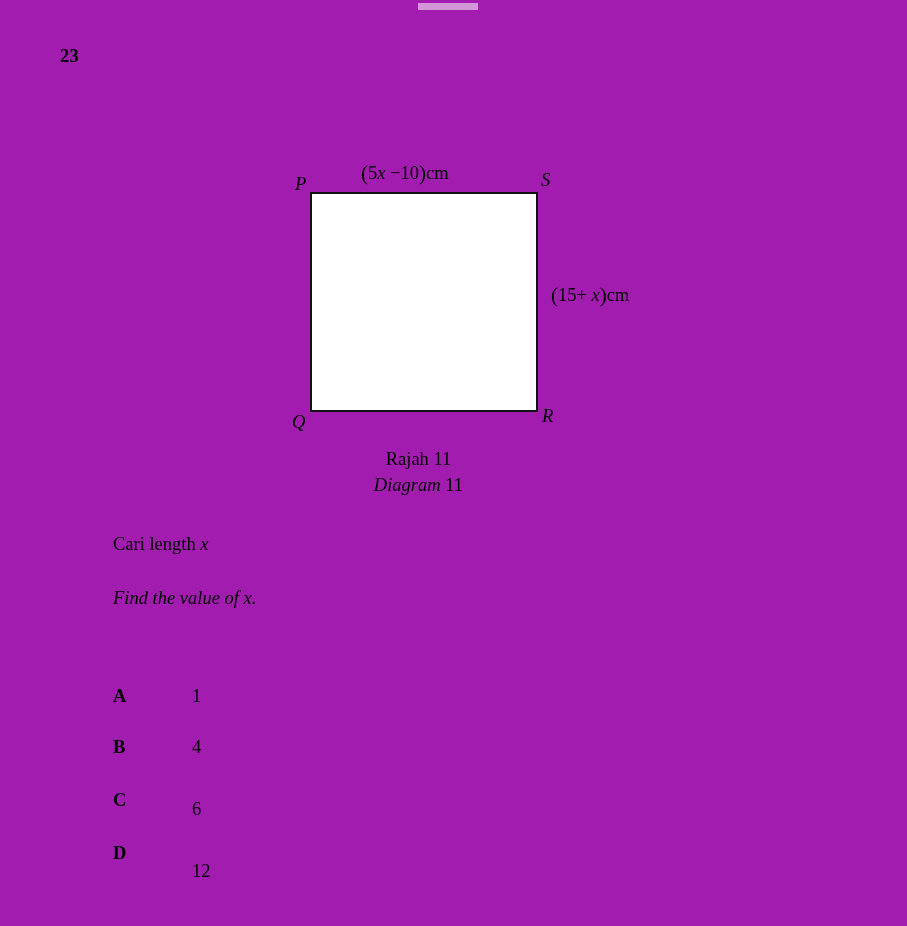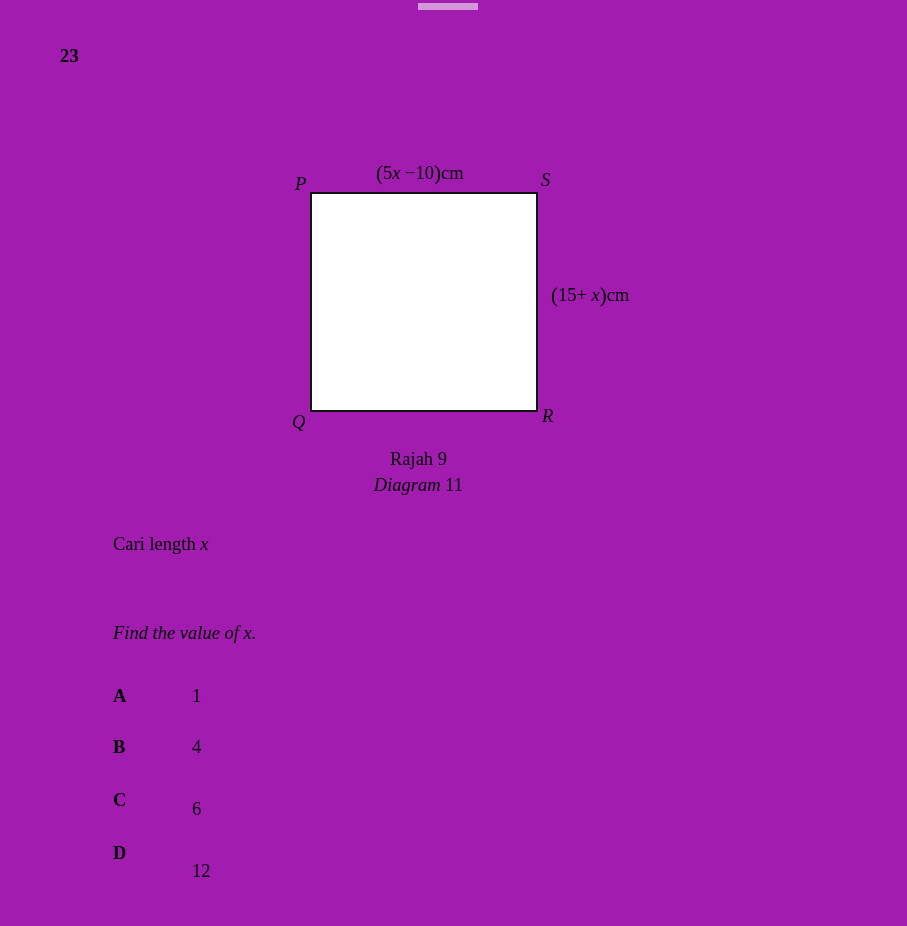--- a/index.html
+++ b/index.html
@@ -86,21 +86,21 @@
   .vertex-p { left: 295px; top: 24px; }
   .vertex-s { left: 541px; top: 20px; }
   .vertex-q { left: 292px; top: 262px; }
   .vertex-r { left: 542px; top: 256px; }
 
   .side-label {
     position: absolute;
     font-size: 18.5px;
     white-space: nowrap;
   }
-  .label-top  { left: 361px; top: 11px; margin-left: 15px; }
+  .label-top  { left: 361px; top: 11px; }
   .label-right{ left: 551px; top: 133px; }
 
   .paren { font-size: 21px; vertical-align: -1.5px; }
 
   .caption {
     position: absolute;
     left: 0;
     top: 296px;
     width: 907px;
     text-align: center;
@@ -117,21 +117,20 @@
     left: 113px;
     top: 534px;
     font-size: 18.5px;
   }
   .prompt-en {
     position: absolute;
     left: 113px;
     top: 588px;
     font-size: 18.5px;
     font-style: italic;
-    margin-top: 35px;
   }
 
   
   .options {
     position: absolute;
     left: 0;
     top: 680px;
     width: 907px;
   }
   .option {
@@ -179,21 +178,21 @@
     <div class="vertex vertex-s">S</div>
     <div class="vertex vertex-q">Q</div>
     <div class="vertex vertex-r">R</div>
 
     <div class="side-label label-top"><span class="paren">(</span><span>5</span><span class="it">x</span><span> −10</span><span class="paren">)</span><span>cm</span></div>
 
     <div class="side-label label-right"><span class="paren">(</span><span>15</span><span>+ </span><span class="it">x</span><span class="paren">)</span><span>cm</span></div>
 
     <div class="caption">
       <span class="caption-inner">
-        <span class="caption-my">Rajah 9</span><br>
+        <span class="caption-my">Rajah 11</span><br>
         <span class="caption-en"><span>Diagram</span><span class="up"> 11</span></span>
       </span>
     </div>
   </div>
 
   <div class="prompt-my"><span>Cari length </span><span class="it">x</span></div>
 
   <div class="prompt-en">Find the value of  x.</div>
 
   <div class="options">

